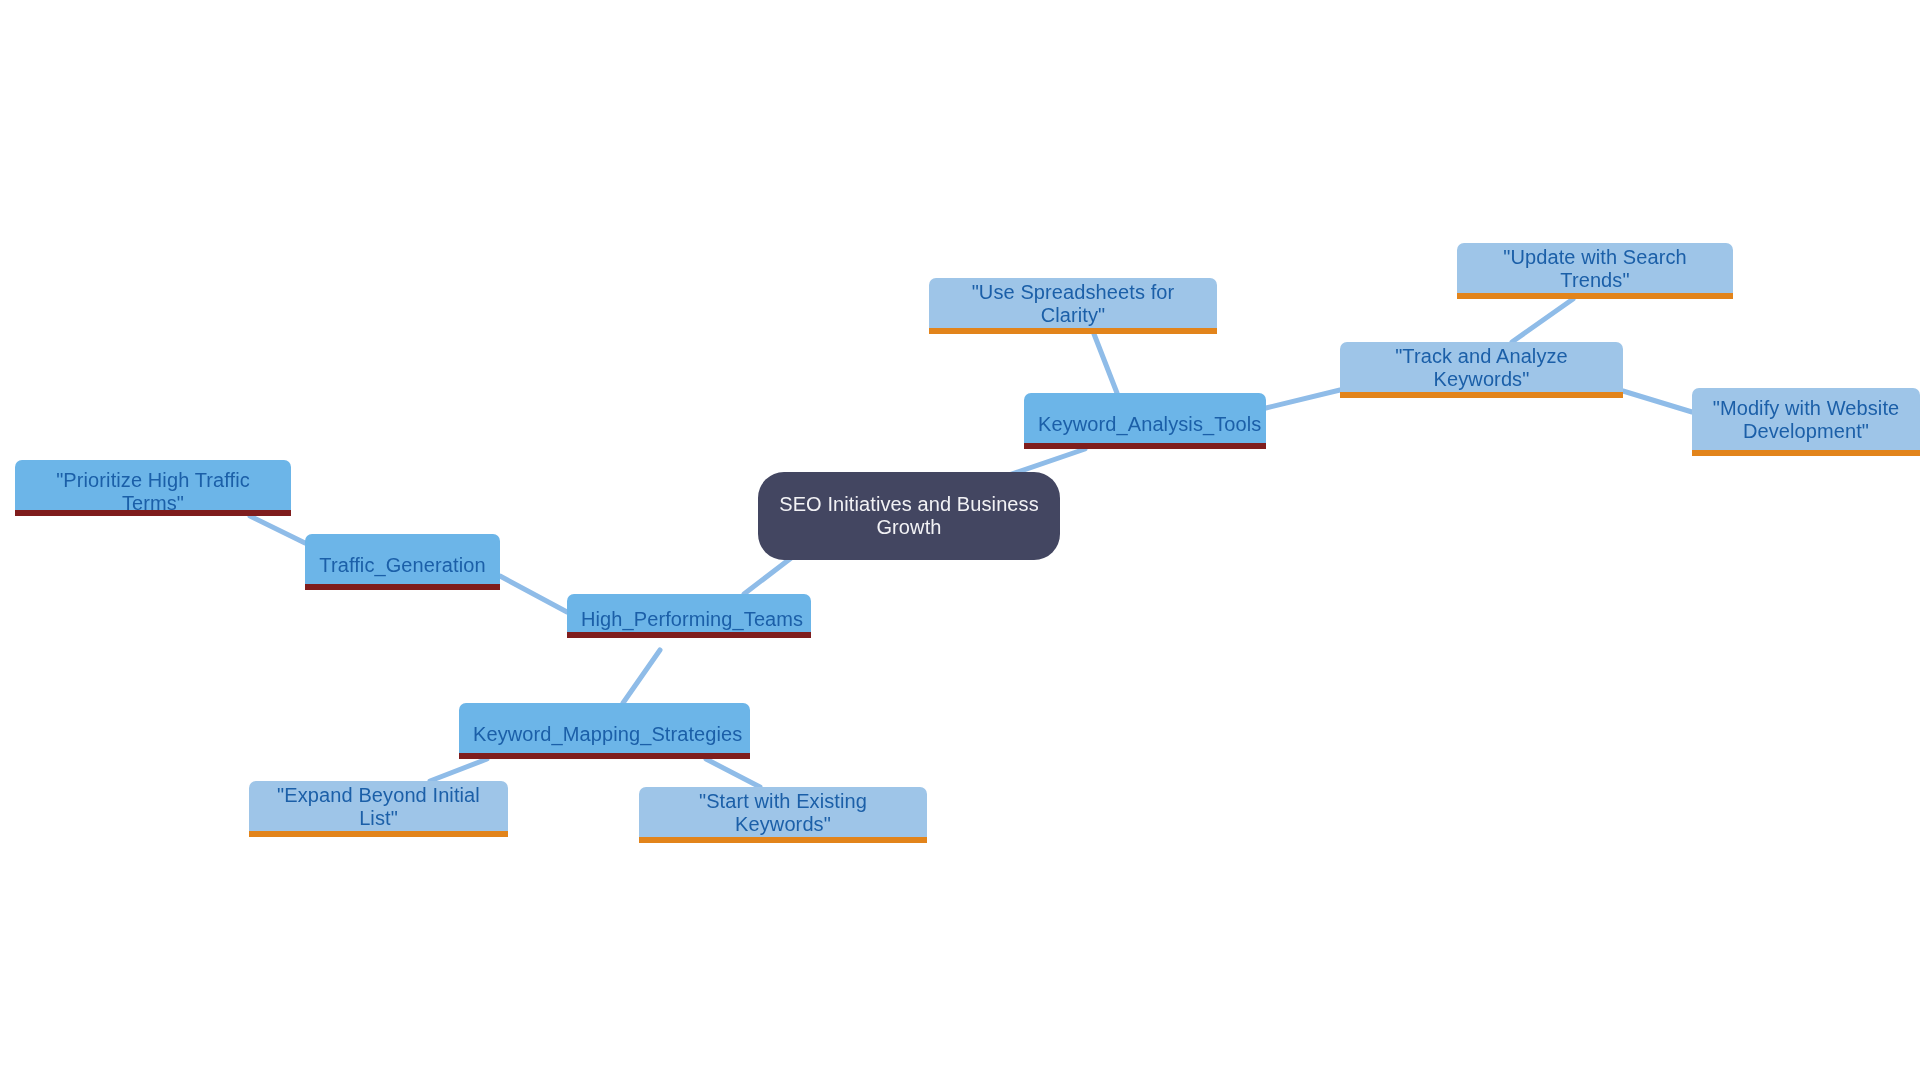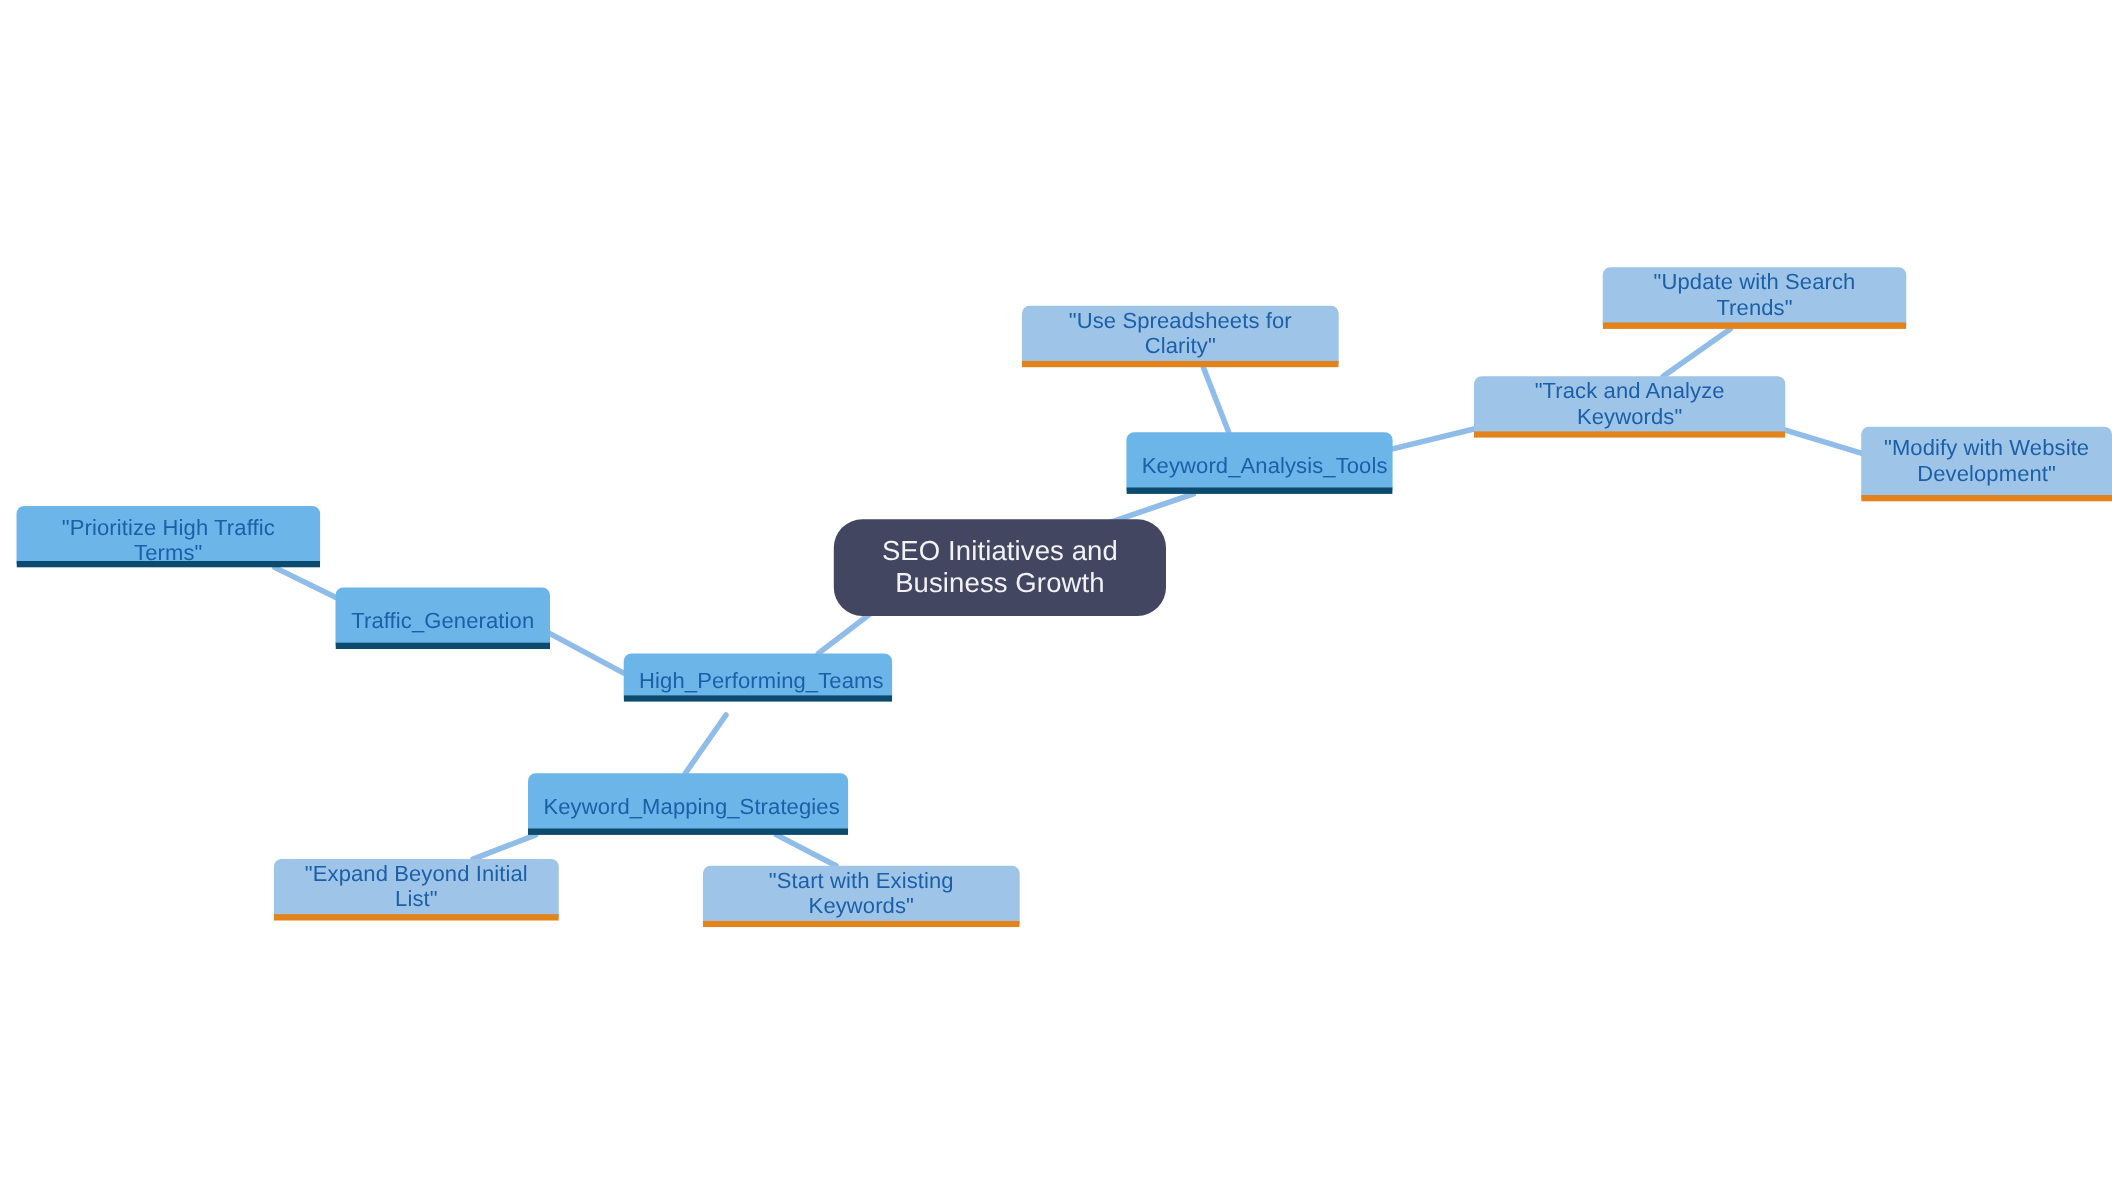--- a/index.html
+++ b/index.html
@@ -36,28 +36,28 @@
     justify-content: center;
     text-align: center;
     line-height: 1.16;
     letter-spacing: 0.1px;
     -webkit-font-smoothing: antialiased;
   }
   .node-root {
     background: #434661;
     color: #f2f2f5;
     border-radius: 26px;
-    font-size: 25px;
+    font-size: 20px;
     padding: 6px 18px;
   }
   .node-branch {
     background: #6cb5e8;
     color: #1b5fa8;
     border-radius: 7px 7px 0 0;
-    border-bottom: 6px solid #0c4a6e;
+    border-bottom: 6px solid #7f1d1d;
     font-size: 20px;
     padding: 16px 14px 2px 14px;
   }
   .node-leaf {
     background: #9ec5e8;
     color: #1b5fa8;
     border-radius: 7px 7px 0 0;
     border-bottom: 6px solid #e2841b;
     font-size: 20px;
     padding: 4px 14px 2px 14px;
@@ -106,21 +106,21 @@
       </div>
       <div class="node node-branch" style="left: 567px; top: 594px; width: 244px; height: 44px;">
         <span class="node-label">High_Performing_Teams</span>
       </div>
       <div class="node node-branch" style="left: 305px; top: 534px; width: 195px; height: 56px; justify-content: center;">
         <span class="node-label">Traffic_Generation</span>
       </div>
       <div class="node node-branch" style="left: 15px; top: 460px; width: 276px; height: 56px;">
         <span class="node-label">"Prioritize High Traffic Terms"</span>
       </div>
-      <div class="node node-branch" style="left: 459px; top: 703px; width: 291px; height: 56px; margin-left: 21px;">
+      <div class="node node-branch" style="left: 459px; top: 703px; width: 291px; height: 56px;">
         <span class="node-label">Keyword_Mapping_Strategies</span>
       </div>
       <div class="node node-leaf" style="left: 249px; top: 781px; width: 259px; height: 56px;">
         <span class="node-label">"Expand Beyond Initial List"</span>
       </div>
       <div class="node node-leaf" style="left: 639px; top: 787px; width: 288px; height: 56px;">
         <span class="node-label">"Start with Existing Keywords"</span>
       </div>
     </div>
 </div>

